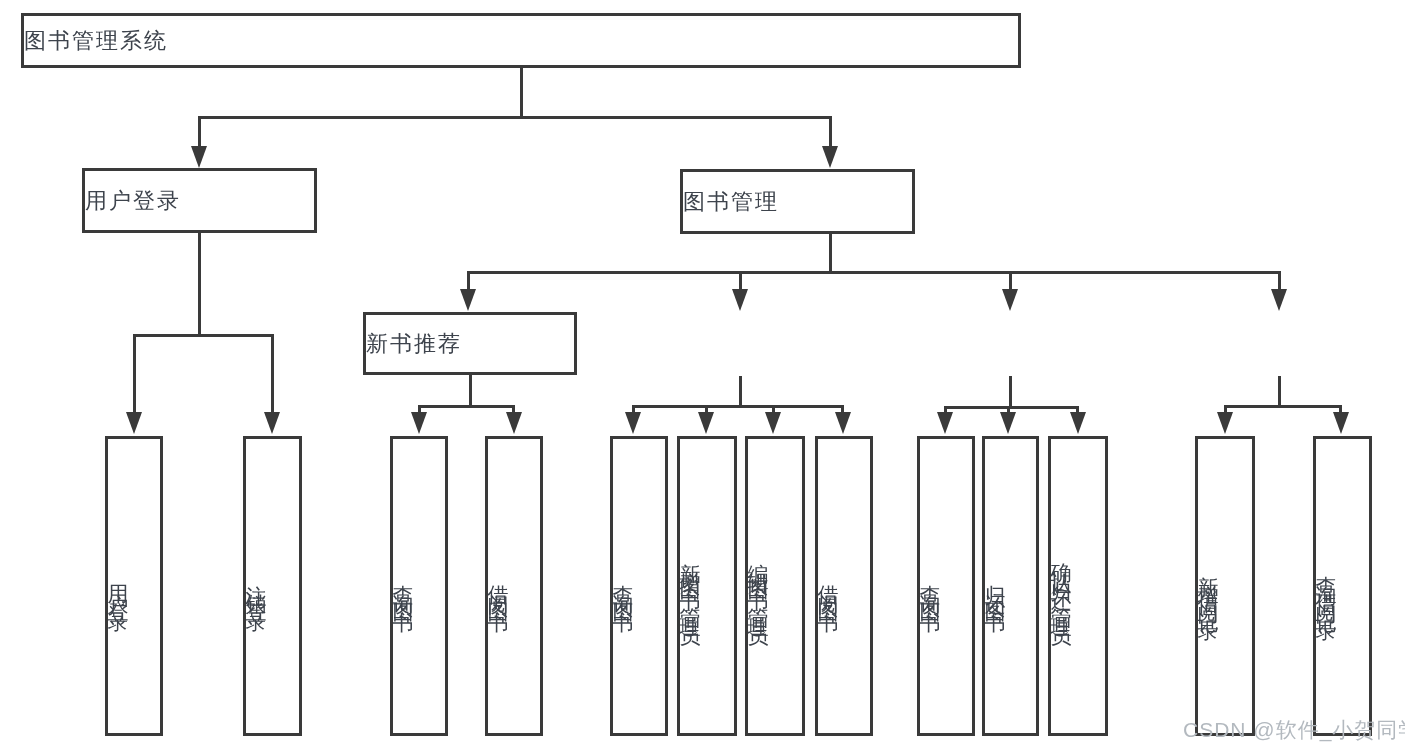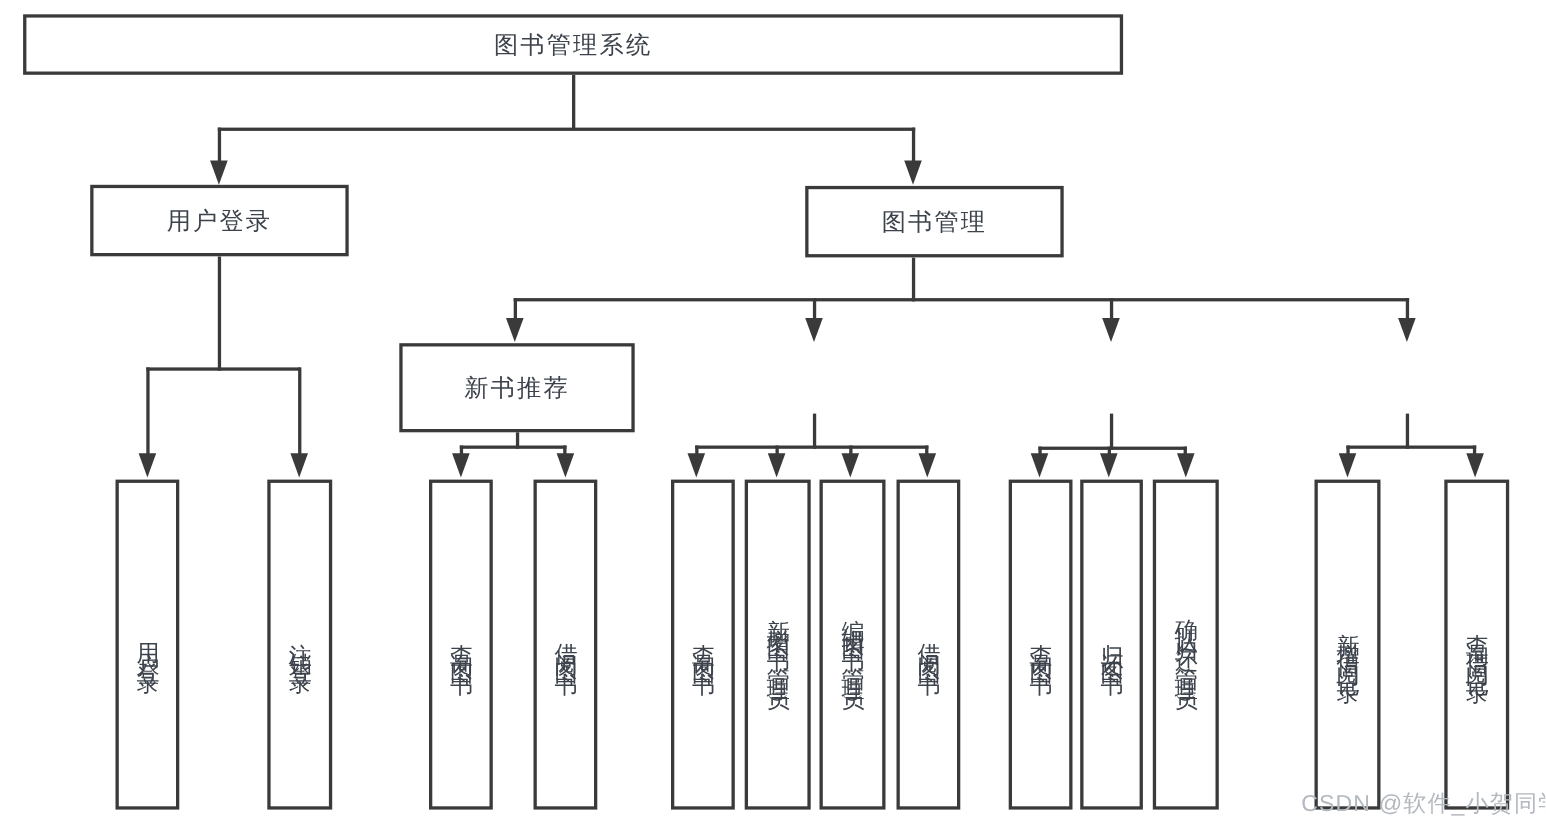--- a/index.html
+++ b/index.html
@@ -2,21 +2,21 @@
 <html><head>
 <meta charset="utf-8">
 <style>
   html,body{margin:0;padding:0;background:#ffffff;}
   .canvas{
     position:relative;width:1405px;height:747px;background:#ffffff;overflow:hidden;
     font-family:"Liberation Sans", sans-serif;
   }
   .box{
     position:absolute;box-sizing:border-box;border:3px solid #3a3a3a;background:#ffffff;
-    display:flex;align-items:center;justify-content:center;z-index:2;
+    display:flex;align-items:center;z-index:2;
   }
   .h-label{
     font-size:22px;letter-spacing:2px;color:#3d434c;white-space:nowrap;
   }
   .v-label{
     writing-mode:vertical-rl;text-orientation:mixed;
     font-size:21px;letter-spacing:9px;color:#3d434c;line-height:1;
   }
   .line{position:absolute;background:#3a3a3a;z-index:1;}
   .arrow{
@@ -93,25 +93,25 @@
   <div class="line" style="left:1339px;top:405px;width:3px;height:10px"></div>
   <div class="arrow" style="left:1333px;top:412px"></div>
 
   <div class="box" style="left:21px;top:13px;width:1000px;height:55px">
     <span class="h-label">图书管理系统</span>
   </div>
 
   <div class="box" style="left:82px;top:168px;width:235px;height:65px">
     <span class="h-label">用户登录</span>
   </div>
-  <div class="box" style="left:732px;top:169px;width:235px;height:65px">
+  <div class="box" style="left:680px;top:169px;width:235px;height:65px">
     <span class="h-label">图书管理</span>
   </div>
 
-  <div class="box" style="left:363px;top:312px;width:214px;height:81px">
+  <div class="box" style="left:363px;top:312px;width:214px;height:63px">
     <span class="h-label">新书推荐</span>
   </div>
 
   <div class="box" style="left:105px;top:436px;width:58px;height:300px">
     <span class="v-label">用户登录</span>
   </div>
   <div class="box" style="left:243px;top:436px;width:59px;height:300px">
     <span class="v-label">注销登录</span>
   </div>
 

